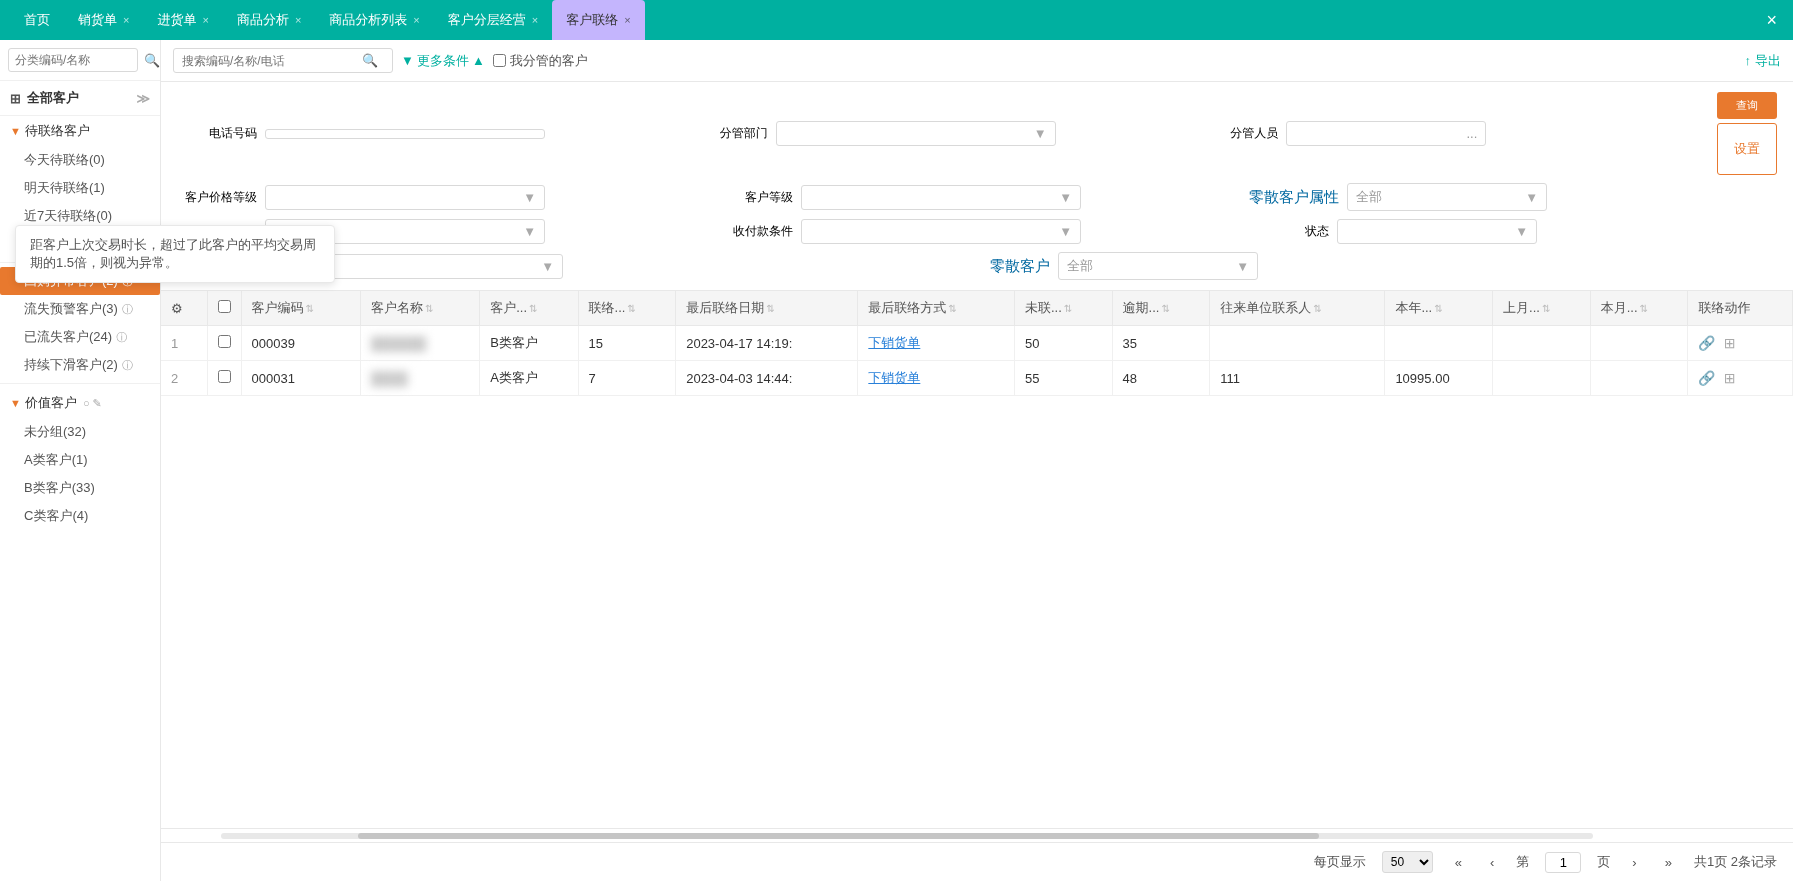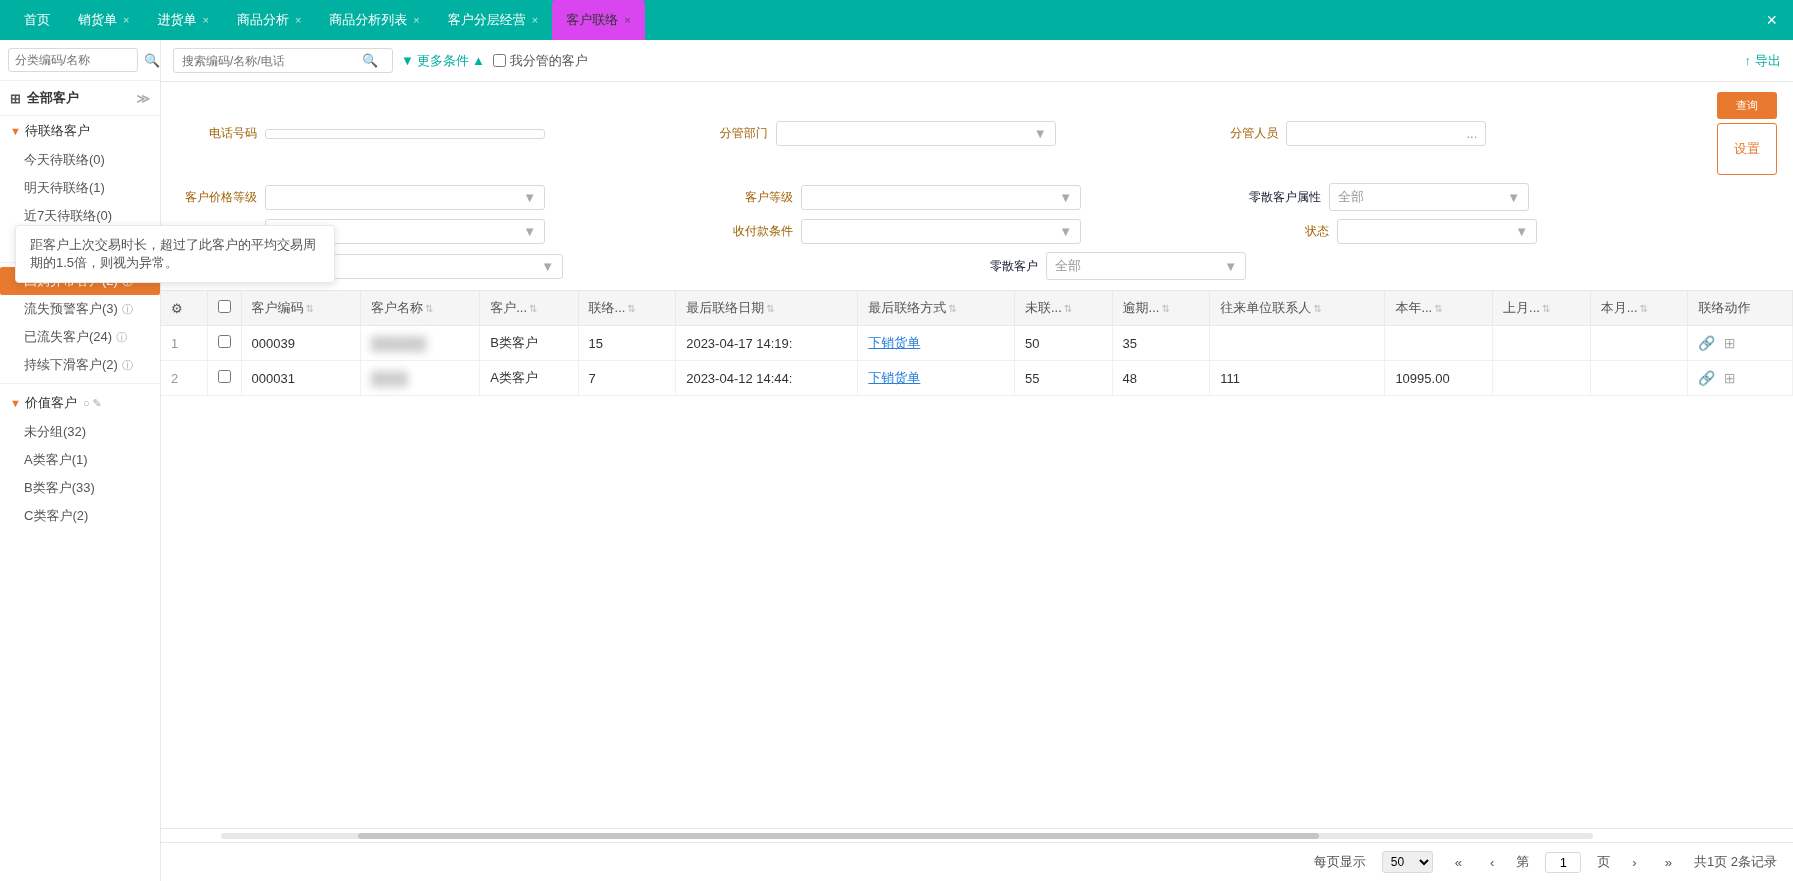--- a/index.html
+++ b/index.html
@@ -10,21 +10,21 @@
       display: flex; align-items: center; height: 40px;
       background: #00b0a0; color: white; padding: 0 10px;
       position: relative;
     }
     .topnav-tab {
       display: flex; align-items: center; height: 40px; padding: 0 14px;
       cursor: pointer; font-size: 13px; color: white; white-space: nowrap;
       position: relative;
     }
     .topnav-tab.active {
-      background: #d946ef; color: #333; border-radius: 4px 4px 0 0;
+      background: #c4b5fd; color: #333; border-radius: 4px 4px 0 0;
     }
     .topnav-tab .close-x { margin-left: 6px; font-size: 11px; opacity: 0.7; }
     .topnav-close-all {
       position: absolute; right: 16px; font-size: 18px; cursor: pointer; color: white;
     }
 
     
     .main-layout { display: flex; height: calc(881px - 40px); }
 
     
@@ -101,29 +101,29 @@
       margin-left: auto; display: flex; align-items: center; gap: 4px;
       color: #00b0a0; cursor: pointer; font-size: 12px;
     }
 
     
     .filter-panel {
       background: white; padding: 10px 16px; border-bottom: 1px solid #e8e8e8;
     }
     .filter-row { display: flex; align-items: center; gap: 8px; margin-bottom: 8px; }
     .filter-row:last-child { margin-bottom: 0; }
-    .filter-label { color: #a16207; font-size: 12px; width: 80px; text-align: right; flex-shrink: 0; }
+    .filter-label { color: #000000; font-size: 12px; width: 80px; text-align: right; flex-shrink: 0; }
     .filter-select {
       display: flex; align-items: center; border: 1px solid #d9d9d9; border-radius: 3px;
       padding: 4px 8px; min-width: 160px; cursor: pointer; font-size: 12px; color: #999;
       background: white; justify-content: space-between;
     }
     .filter-select .chevron { color: #aaa; }
     .filter-group { display: flex; align-items: center; gap: 8px; flex: 1; }
-    .inline-label { color: #0f172a; font-size: 12px; white-space: nowrap; }
+    .inline-label { color: #0369a1; font-size: 15px; white-space: nowrap; }
     .query-btn {
       background: #e8792e; color: white; border: none; border-radius: 3px;
       padding: 6px 18px; cursor: pointer; font-size: 11px;
     }
     .set-btn {
       background: white; color: #e8792e; border: 1px solid #e8792e; border-radius: 3px;
       padding: 16px 16px; cursor: pointer; font-size: 13px;
     }
     .more-btn { color: #aaa; cursor: pointer; font-size: 12px; }
 
@@ -277,21 +277,21 @@
       <div class="tree-item">
         <span>未分组(32)</span>
       </div>
       <div class="tree-item">
         <span>A类客户(1)</span>
       </div>
       <div class="tree-item">
         <span>B类客户(33)</span>
       </div>
       <div class="tree-item">
-        <span>C类客户(2)</span>
+        <span>C类客户(4)</span>
       </div>
     </div>
   </div>
 
   <div class="main-content">
 
     <div class="tooltip-box">
       <span>距客户上次交易时长，超过了此客户的平均交易周期的1.5倍，则视为异常。</span>
     </div>
 
@@ -457,21 +457,21 @@
             </td>
           </tr>
 
           <tr>
             <td><span class="row-num">2</span></td>
             <td><input type="checkbox" style=""></td>
             <td><span>000031</span></td>
             <td><span class="blurred">████</span></td>
             <td><span>A类客户</span></td>
             <td><span>7</span></td>
-            <td><span>2023-04-12 14:44:</span></td>
+            <td><span>2023-04-03 14:44:</span></td>
             <td><span class="link-text">下销货单</span></td>
             <td><span>55</span></td>
             <td><span>48</span></td>
             <td><span>111</span></td>
             <td><span>10995.00</span></td>
             <td><span></span></td>
             <td><span></span></td>
             <td>
               <div class="action-icons">
                 <span class="action-icon">🔗</span>

